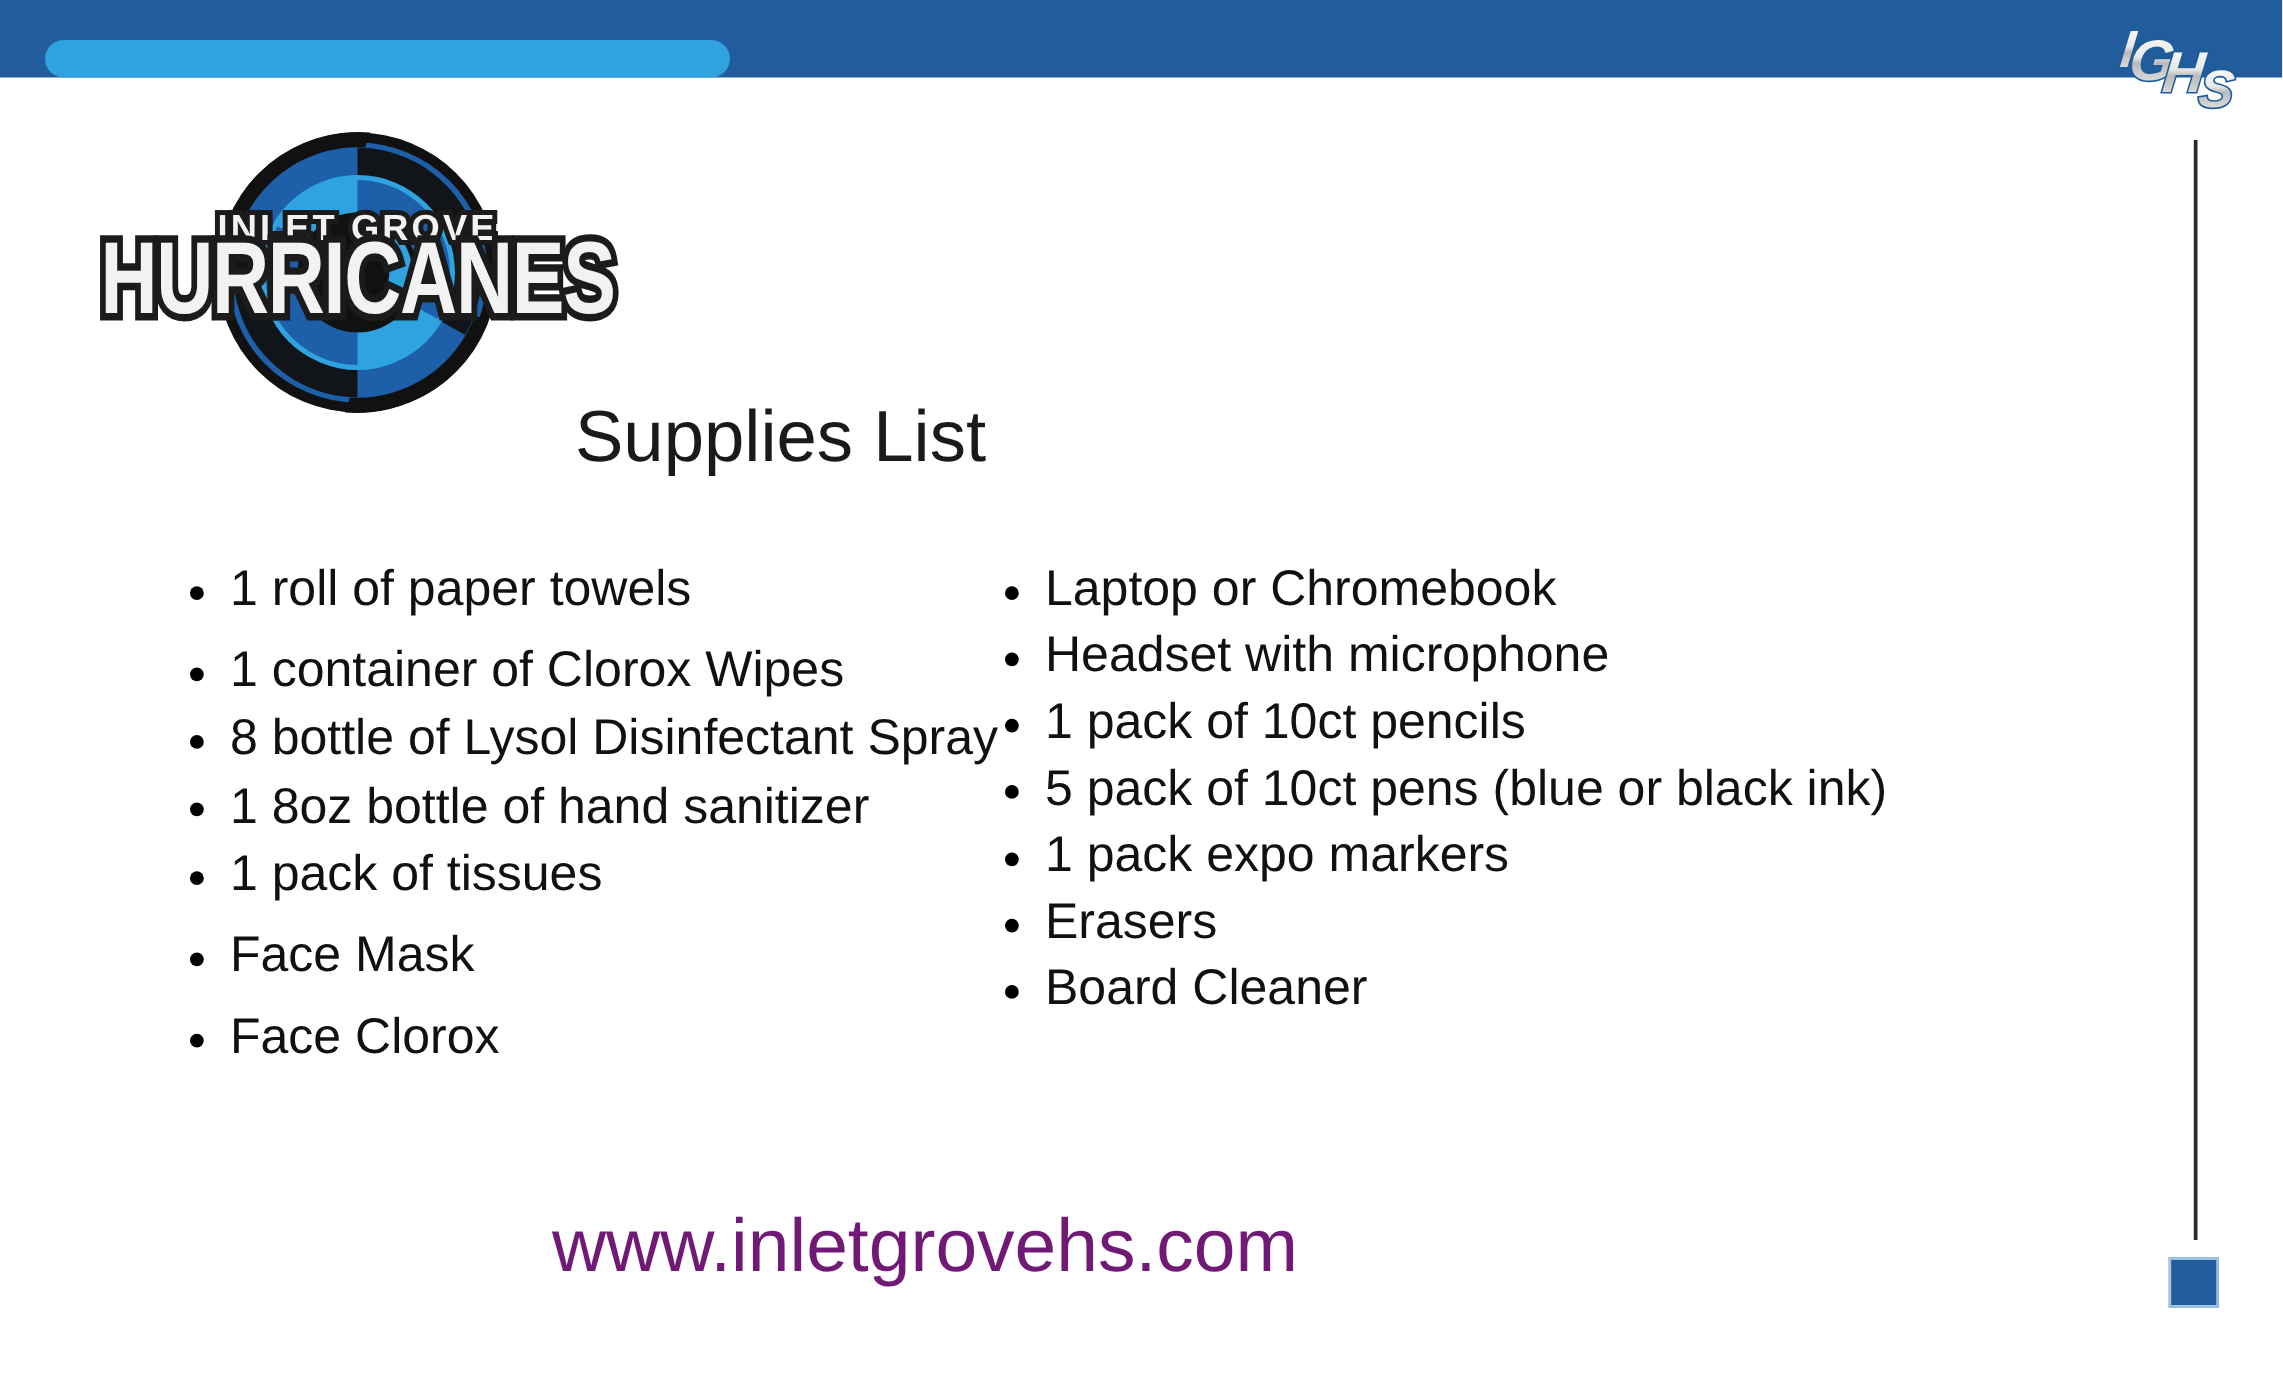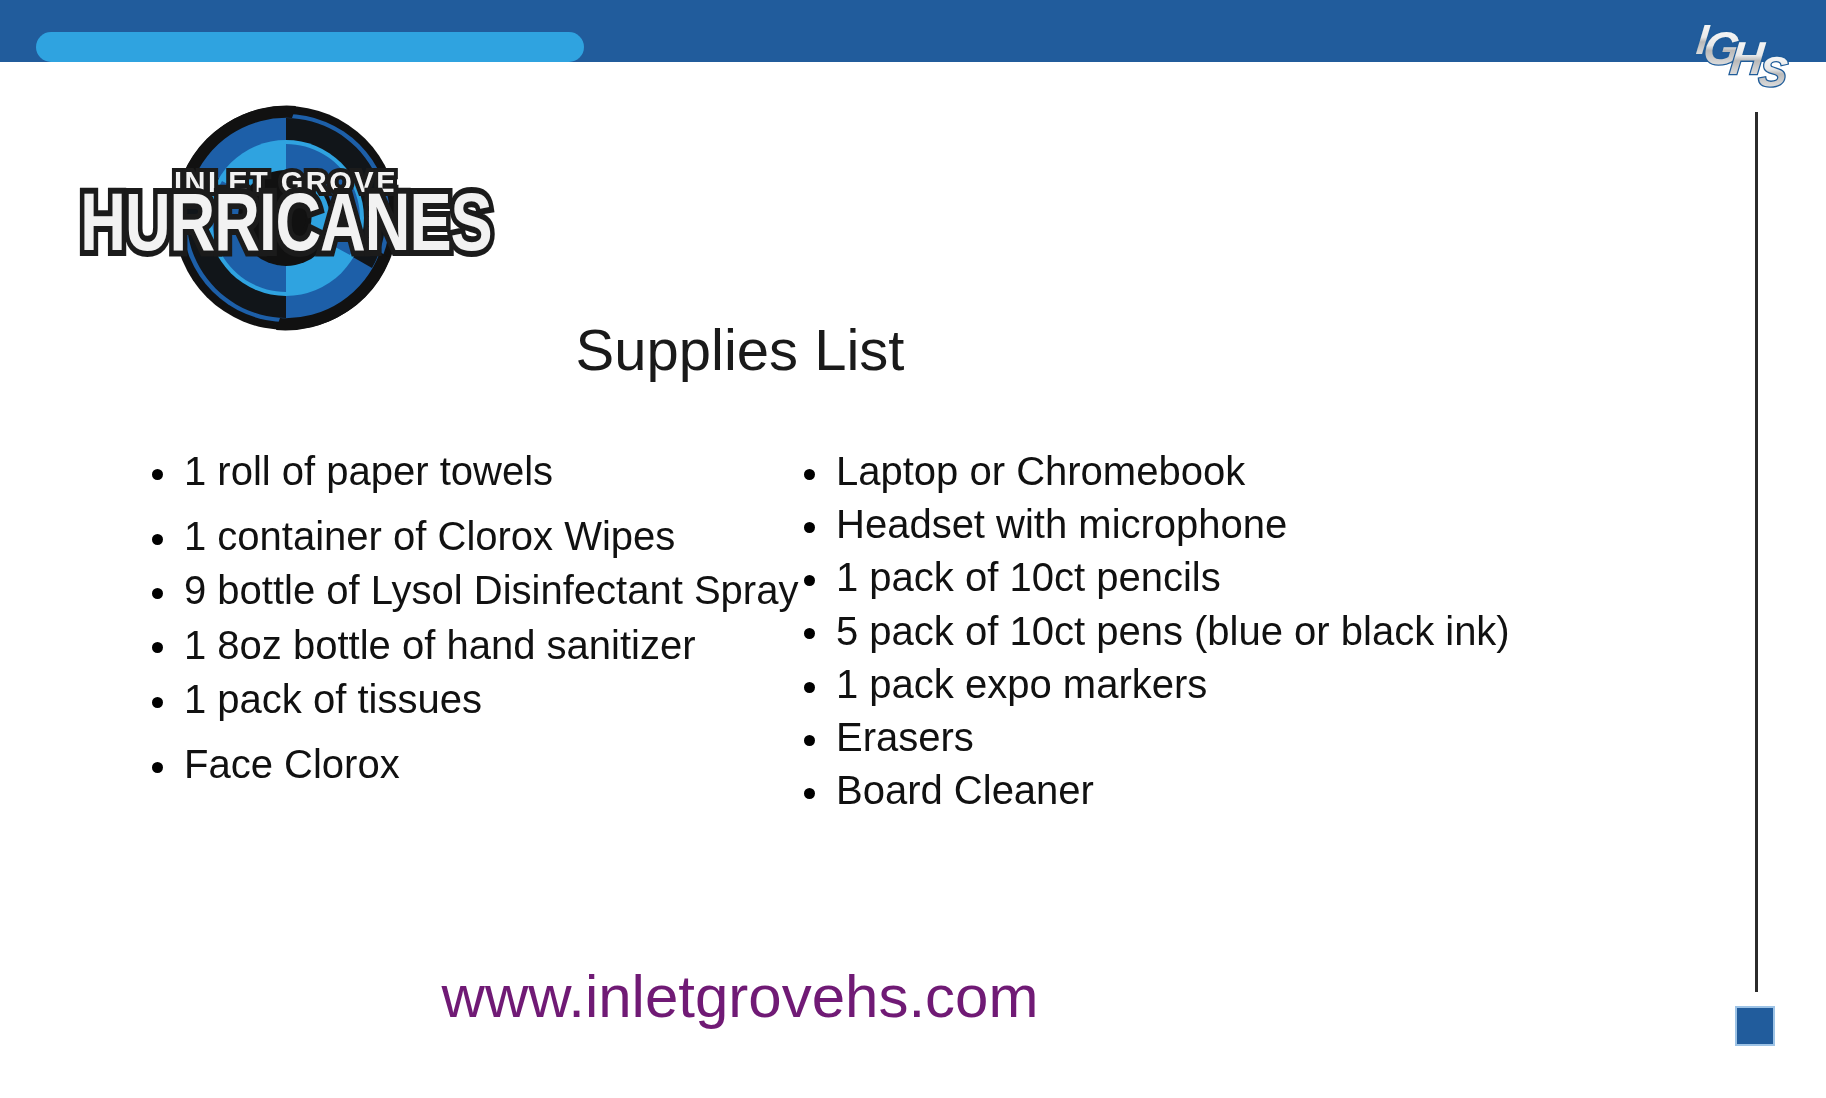--- a/index.html
+++ b/index.html
@@ -75,21 +75,20 @@
     height: 280px;
     margin-left: 36px;
   }
 
   
   .slide-title {
     position: absolute;
     left: 460px;
     top: 318px;
     width: 560px;
-    text-align: center;
     font-size: 58px;
     color: #1a1a1a;
     font-weight: normal;
     line-height: 1.1;
     letter-spacing: 0px;
   }
 
   
   .col-left {
     position: absolute;
@@ -210,29 +209,33 @@
       <li class="bullet-item spaced">
         <span class="dot"></span>
         <span>1 roll of paper towels</span>
       </li>
       <li class="bullet-item">
         <span class="dot"></span>
         <span>1 container of Clorox Wipes</span>
       </li>
       <li class="bullet-item">
         <span class="dot"></span>
-        <span>9 bottle of Lysol Disinfectant Spray</span>
+        <span>8 bottle of Lysol Disinfectant Spray</span>
       </li>
       <li class="bullet-item">
         <span class="dot"></span>
         <span>1 8oz bottle of hand sanitizer</span>
       </li>
       <li class="bullet-item spaced">
         <span class="dot"></span>
         <span>1 pack of tissues</span>
+      </li>
+      <li class="bullet-item spaced">
+        <span class="dot"></span>
+        <span>Face Mask</span>
       </li>
       <li class="bullet-item">
         <span class="dot"></span>
         <span>Face Clorox</span>
       </li>
     </ul>
   </div>
 
   <div class="col-right">
     <ul class="bullet-list">

